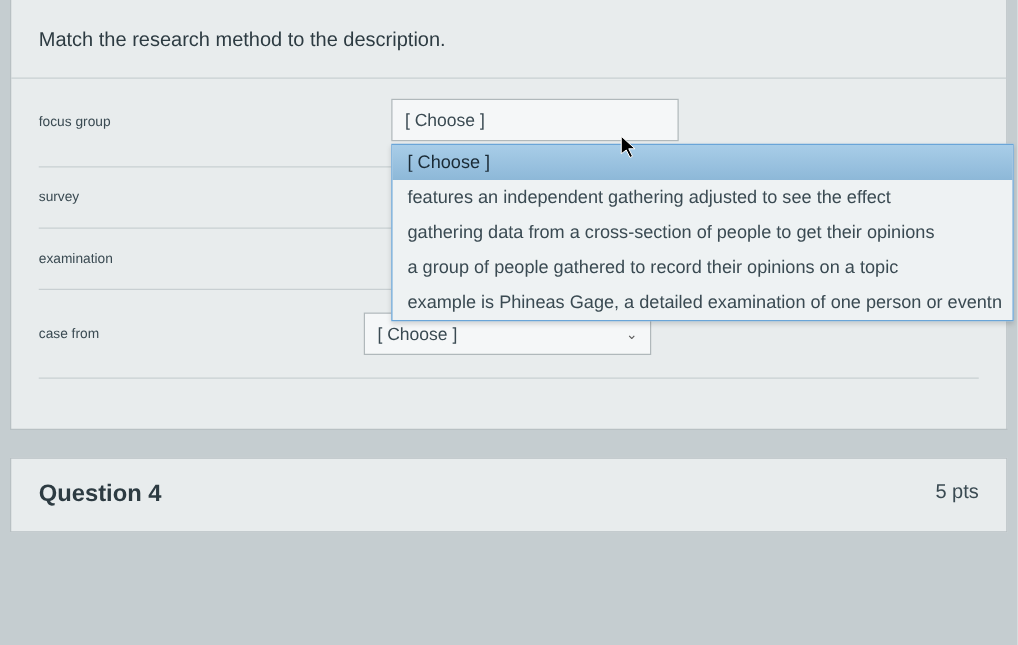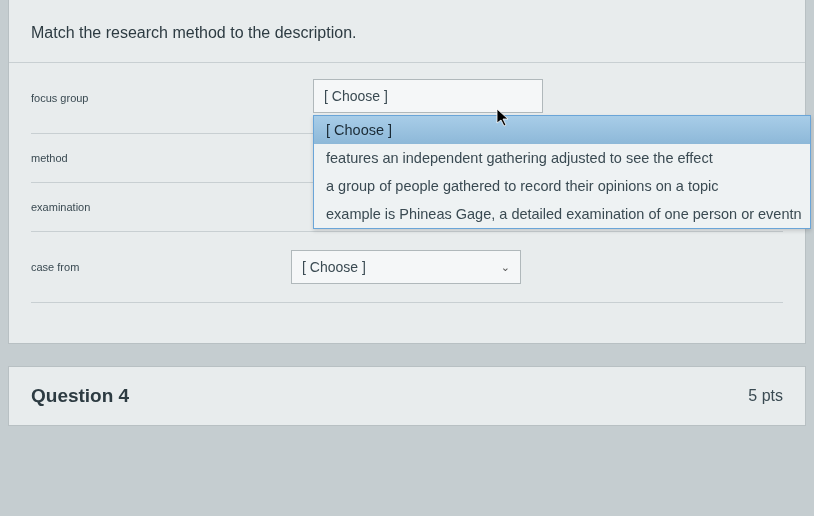--- a/index.html
+++ b/index.html
@@ -106,21 +106,20 @@
       top: 108px;
       z-index: 200;
       pointer-events: none;
     }
     .question-footer {
       background: #e8eced;
       margin: 22px 8px 0 8px;
       border: 1px solid #b8c0c3;
       display: flex;
       justify-content: space-between;
-      align-items: center;
       padding: 18px 22px;
       gap: 12px;
     }
     .question-num {
       font-size: 19px;
       font-weight: 600;
       color: #2d3b42;
     }
     .points {
       font-size: 16px;
@@ -140,21 +139,21 @@
 
     <div class="match-row">
       <div class="term">focus group</div>
       <div class="choose-box hidden-row-select">
         <span>[ Choose ]</span>
         <span class="chevron">⌄</span>
       </div>
     </div>
 
     <div class="match-row">
-      <div class="term">method</div>
+      <div class="term">survey</div>
     </div>
 
     <div class="match-row">
       <div class="term">examination</div>
     </div>
 
     <div class="match-row">
       <div class="term">case from</div>
       <div class="choose-box">
         <span>[ Choose ]</span>
@@ -162,20 +161,21 @@
       </div>
     </div>
 
     <div class="dropdown-open" style="top:16px;">
       <div class="dropdown-selected">
         <span>[ Choose ]</span>
       </div>
       <div class="dropdown-menu">
         <div class="dropdown-option highlighted">[ Choose ]</div>
         <div class="dropdown-option">features an independent gathering adjusted to see the effect</div>
+        <div class="dropdown-option">gathering data from a cross-section of people to get their opinions</div>
         <div class="dropdown-option">a group of people gathered to record their opinions on a topic</div>
         <div class="dropdown-option">example is Phineas Gage, a detailed examination of one person or eventn</div>
       </div>
     </div>
 
   </div>
 </div>
 
 <div class="cursor">
   <svg width="16" height="20" viewBox="0 0 16 20">

